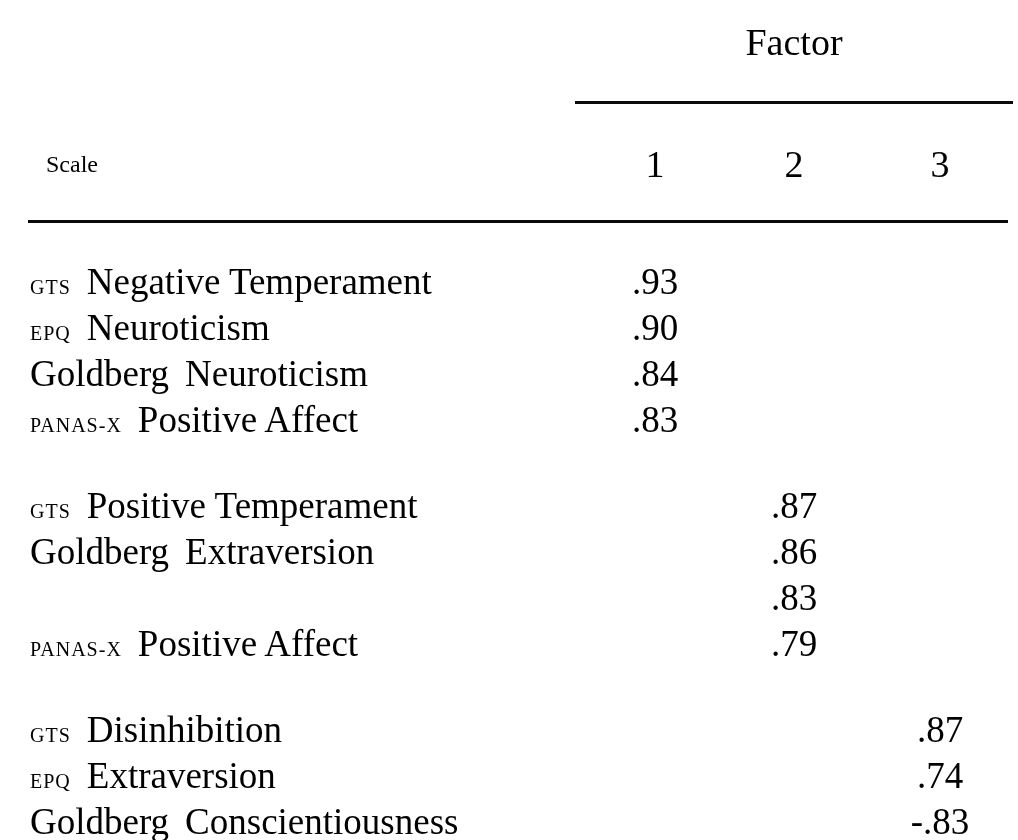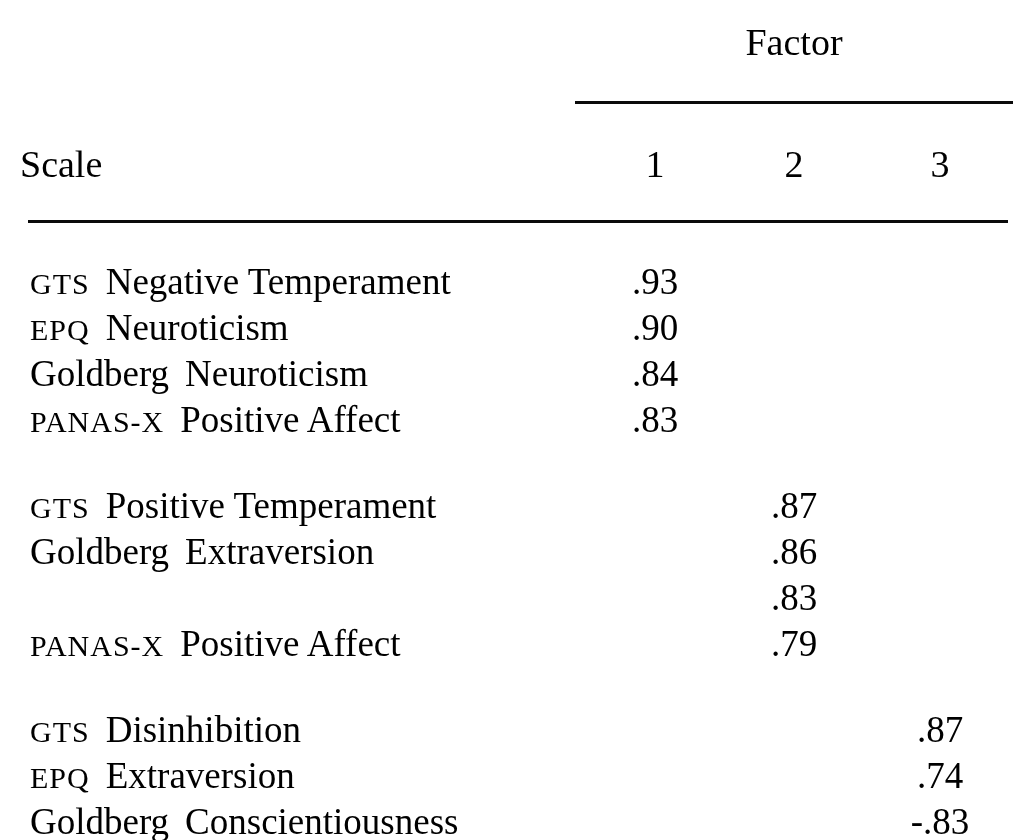--- a/index.html
+++ b/index.html
@@ -31,22 +31,22 @@
     position: absolute;
     top: 101px;
     left: 575px;
     width: 438px;
     height: 3px;
     background: #0a0a0a;
   }
   .scale-header {
     position: absolute;
     top: 140px;
-    left: 20px;
-    font-size: 38px;
+    left: 46px;
+    font-size: 24px;
     line-height: 48px;
   }
   .col-headers {
     position: absolute;
     top: 140px;
     left: 0;
     width: 100%;
     height: 48px;
     line-height: 48px;
     font-size: 38px;
@@ -85,21 +85,21 @@
     line-height: 46px;
     font-size: 37px;
   }
   .row .label {
     position: absolute;
     left: 30px;
     white-space: nowrap;
   }
   .prefix { margin-right: 16px; }
   .sc {
-    font-size: 30px;
+    font-size: 20px;
     letter-spacing: 1px;
   }
 </style>
 </head>
 <body>
 
 <div class="page">
 
   <div class="factor-header">Factor</div>
 

